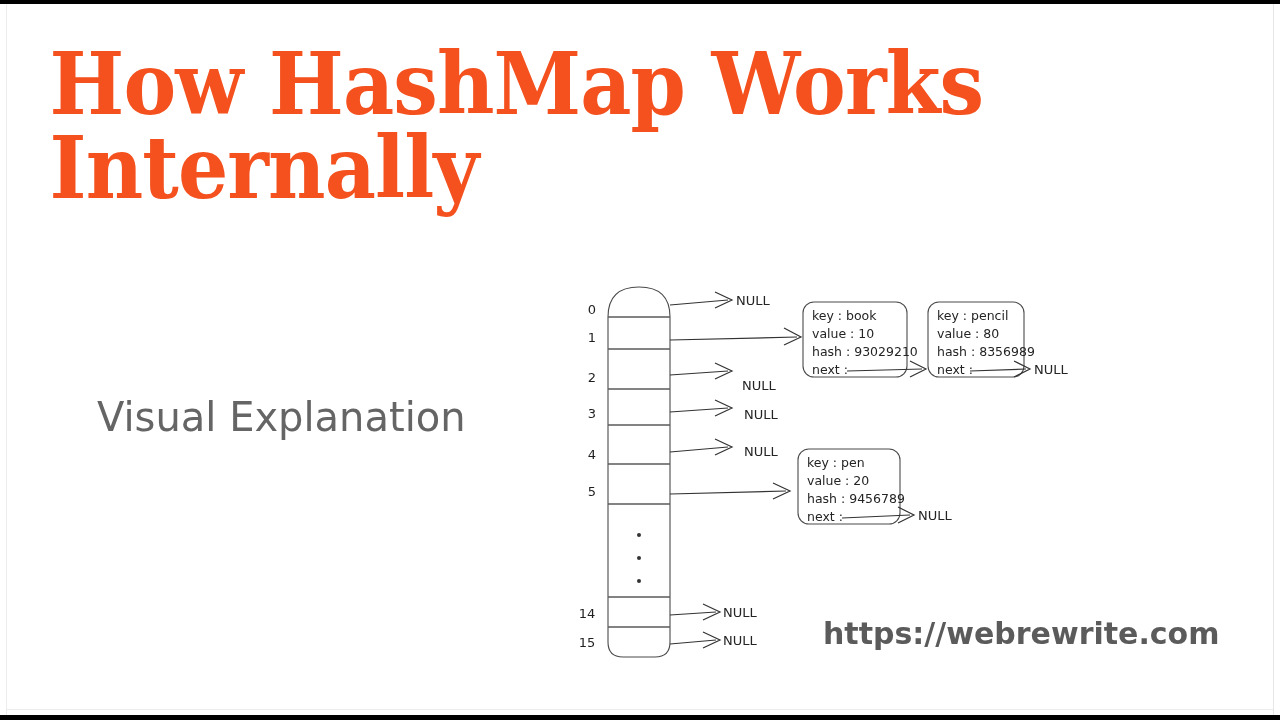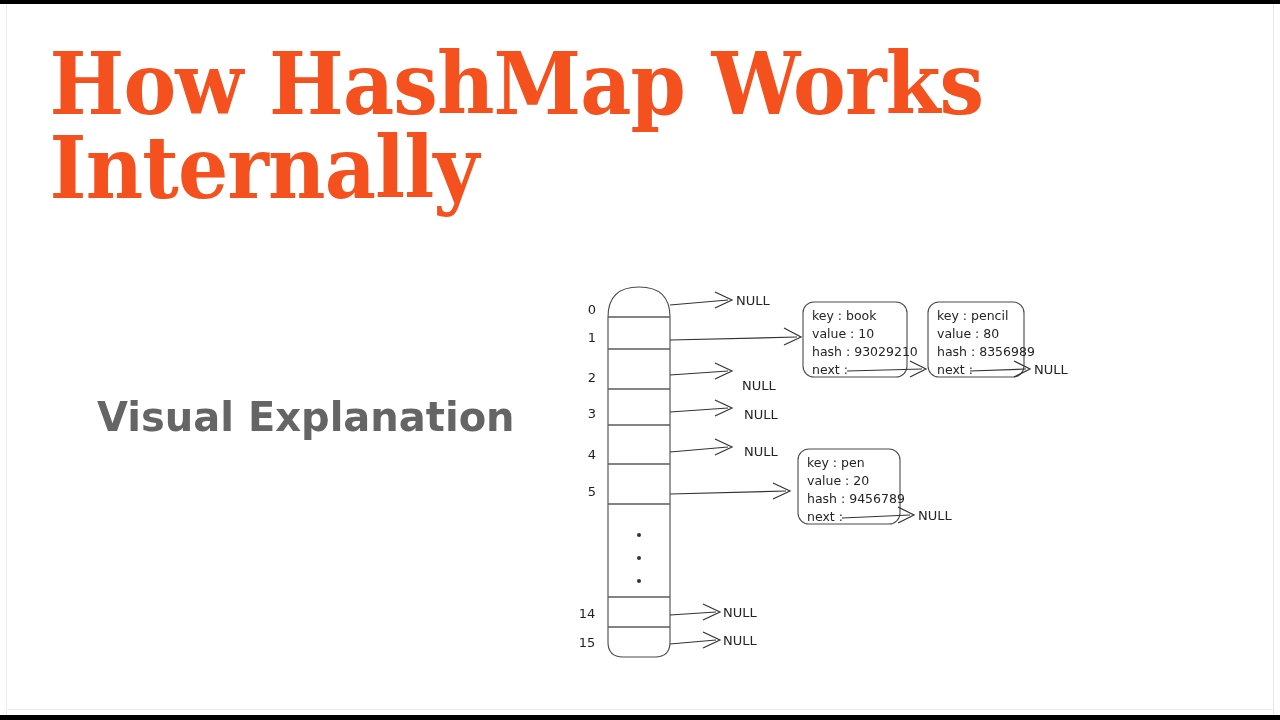--- a/index.html
+++ b/index.html
@@ -65,21 +65,21 @@
     transform: scaleX(0.92);
     white-space: nowrap;
   }
 
   
   .subtitle {
     position: absolute;
     left: 97px;
     top: 390px;
     font-family: "DejaVu Sans", sans-serif;
-    font-weight: bold;
+    font-weight: normal;
     font-size: 40px;
     color: #656565;
     letter-spacing: 0px;
     white-space: nowrap;
   }
 
   
   .site-url {
     position: absolute;
     left: 823px;
@@ -147,20 +147,21 @@
   <div class="frame-line-right"></div>
   <div class="frame-line-bottom"></div>
 
   <div class="title-block">
     <div class="title-line">How HashMap Works</div>
     <div class="title-line">Internally</div>
   </div>
 
   <div class="subtitle">Visual Explanation</div>
 
+  <div class="site-url">https://webrewrite.com</div>
 
   <div class="diagram">
     <svg width="560" height="400" viewBox="0 0 560 400">
       <defs></defs>
 
       <path class="stroke-thin" d="M 48 45 L 48 370 Q 48 385 63 385 L 95 385 Q 110 385 110 370 L 110 45 Q 110 15 79 15 Q 48 15 48 45 Z"></path>
 
       <line class="stroke-cell" x1="48" y1="45" x2="110" y2="45"></line>
       <line class="stroke-cell" x1="48" y1="77" x2="110" y2="77"></line>
       <line class="stroke-cell" x1="48" y1="117" x2="110" y2="117"></line>

